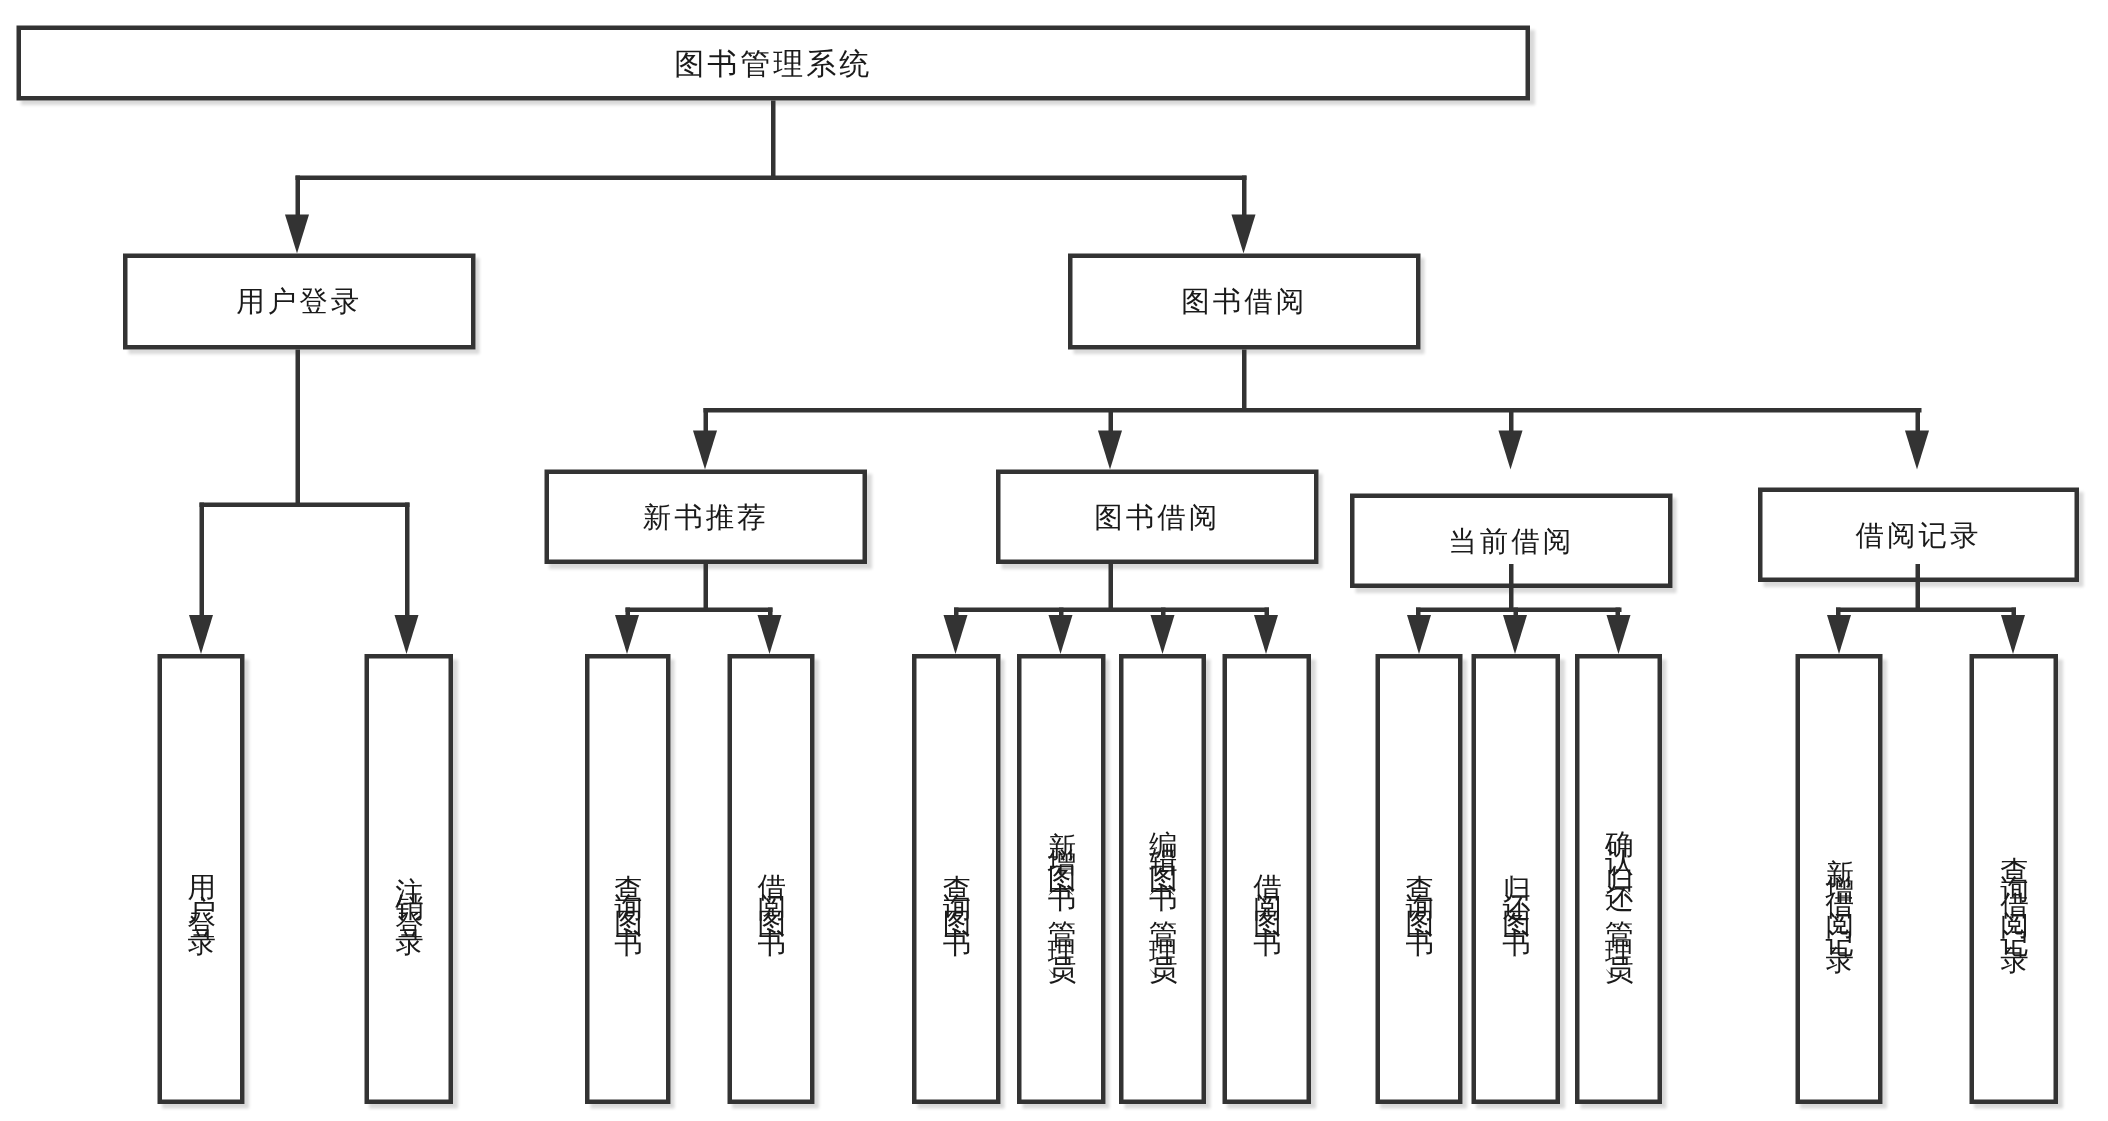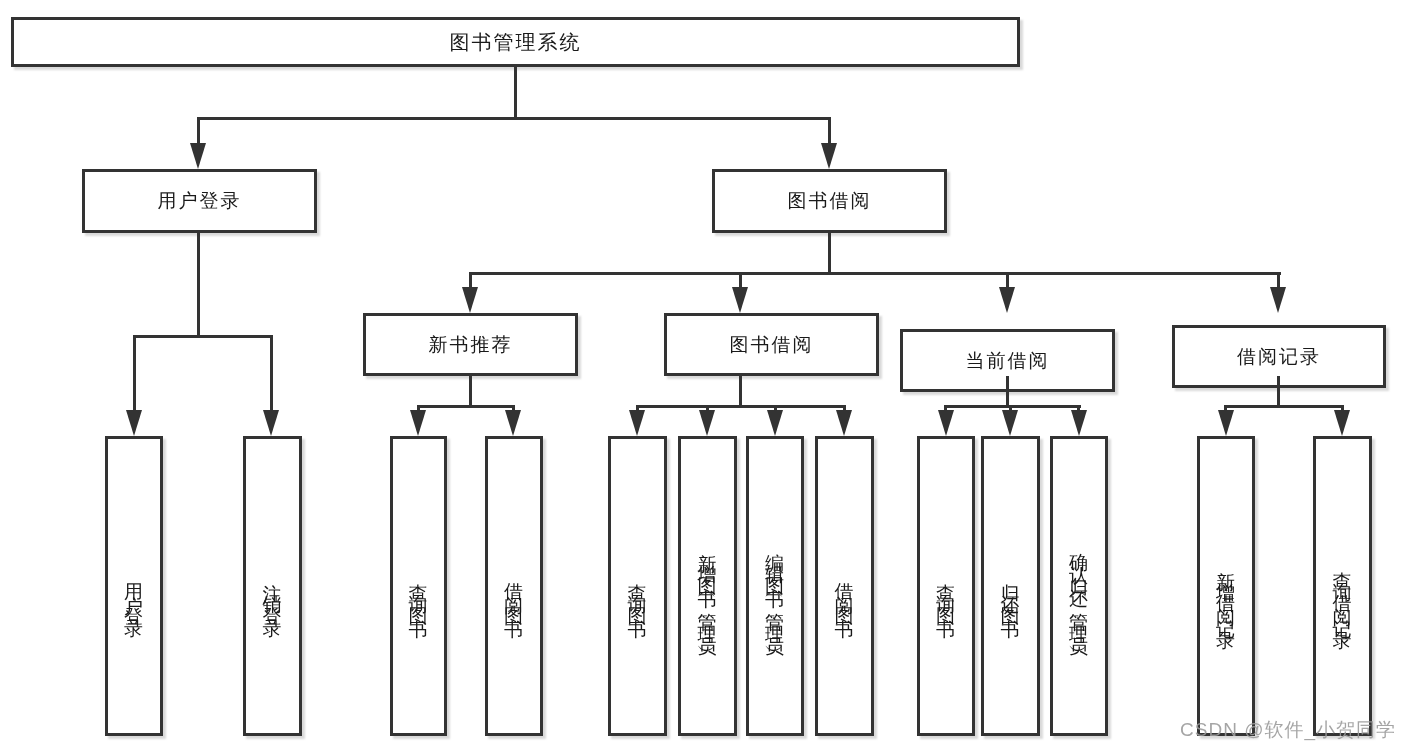--- a/index.html
+++ b/index.html
@@ -148,15 +148,14 @@
   <div class="arr" style="left:1218px;top:410px;"></div>
   <div class="vline" style="left:1341px;top:405px;width:3px;height:7px;"></div>
   <div class="arr" style="left:1334px;top:410px;"></div>
   <div class="vbox" style="left:1197px;top:436px;width:58px;height:300px;">
     <span>新增借阅记录</span>
     </div>
   <div class="vbox" style="left:1313px;top:436px;width:59px;height:300px;">
     <span>查询借阅记录</span>
     </div>
 
-  <div class="watermark">CSDN @软件_小贺同学</div>
 
 </div>
 
 </body></html>

